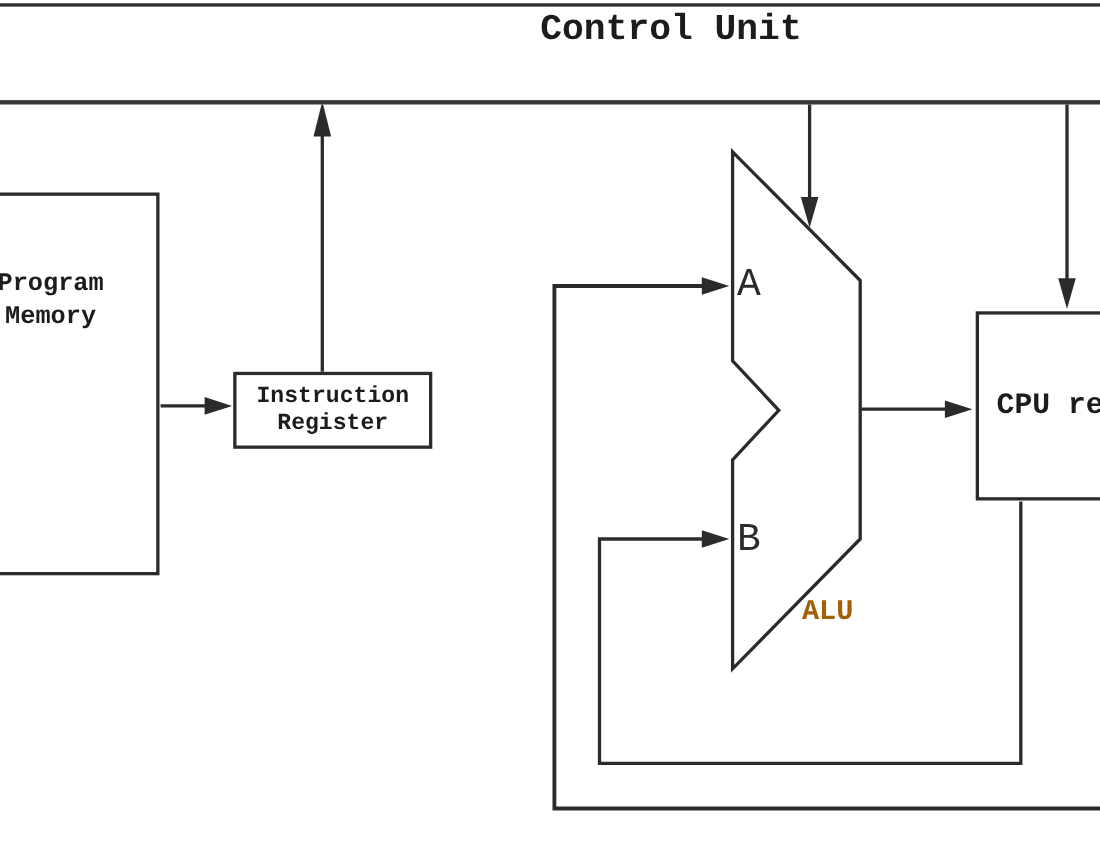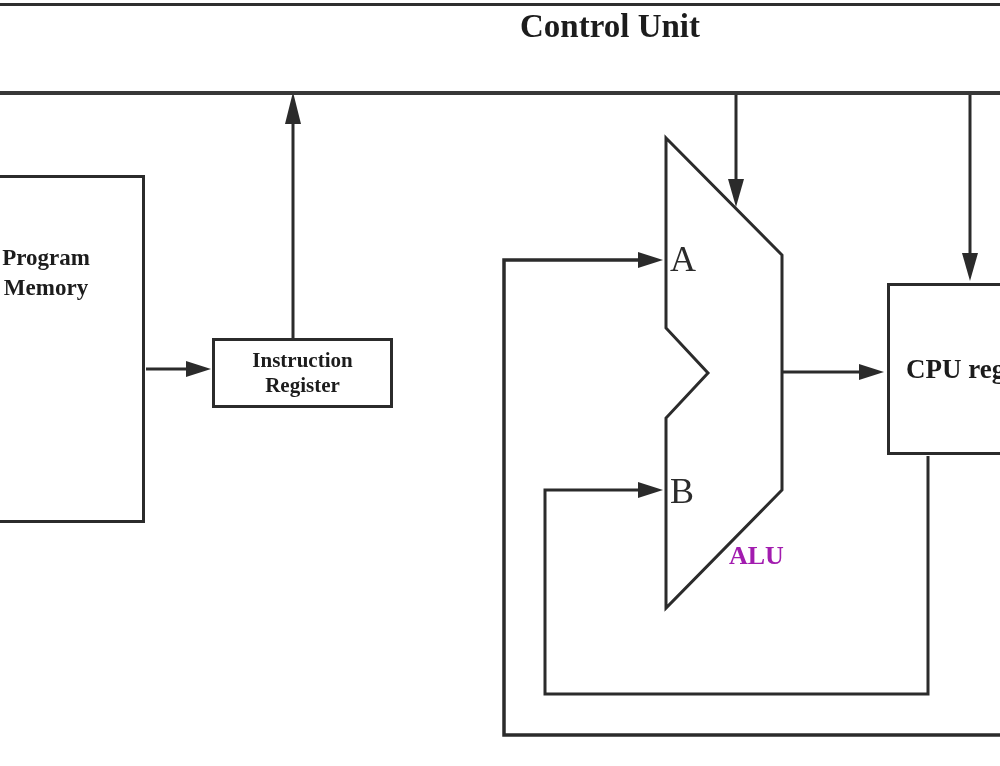--- a/index.html
+++ b/index.html
@@ -1,21 +1,21 @@
 <!DOCTYPE html>
 <html><head>
 <meta charset="utf-8">
 <style>
   html,body{margin:0;padding:0;background:#ffffff;}
   .stage{
     position:relative;
     width:1000px;height:766px;
     overflow:hidden;
     background:#ffffff;
-    font-family:Liberation Serif, serif;
+    font-family:Liberation Mono, monospace;
     color:#1c1c1c;
   }
   .wires{position:absolute;left:0;top:0;width:1000px;height:766px;}
   .band{
     position:absolute;left:-12px;top:3px;width:1024px;height:85px;
     border-top:3px solid #2e2e2e;
     border-bottom:4px solid #383838;
     background:#ffffff;
   }
   .band-title{
@@ -57,21 +57,21 @@
   .alu-a{
     position:absolute;left:670px;top:238px;
     font-size:36px;font-weight:normal;color:#2b2b2b;
   }
   .alu-b{
     position:absolute;left:670px;top:470px;
     font-size:36px;font-weight:normal;color:#2b2b2b;
   }
   .alu-label{
     position:absolute;left:729px;top:541px;
-    font-size:26px;font-weight:bold;color:#a21caf;
+    font-size:26px;font-weight:bold;color:#a16207;
   }
 </style>
 </head>
 <body>
 
 <div class="stage">
 
   <svg class="wires" viewBox="0 0 1000 766" xmlns="http://www.w3.org/2000/svg">
 
     <polygon points="666,138 782,255 782,490 666,608 666,418 708,373 666,328" fill="#ffffff" stroke="#2b2b2b" stroke-width="3"></polygon>

